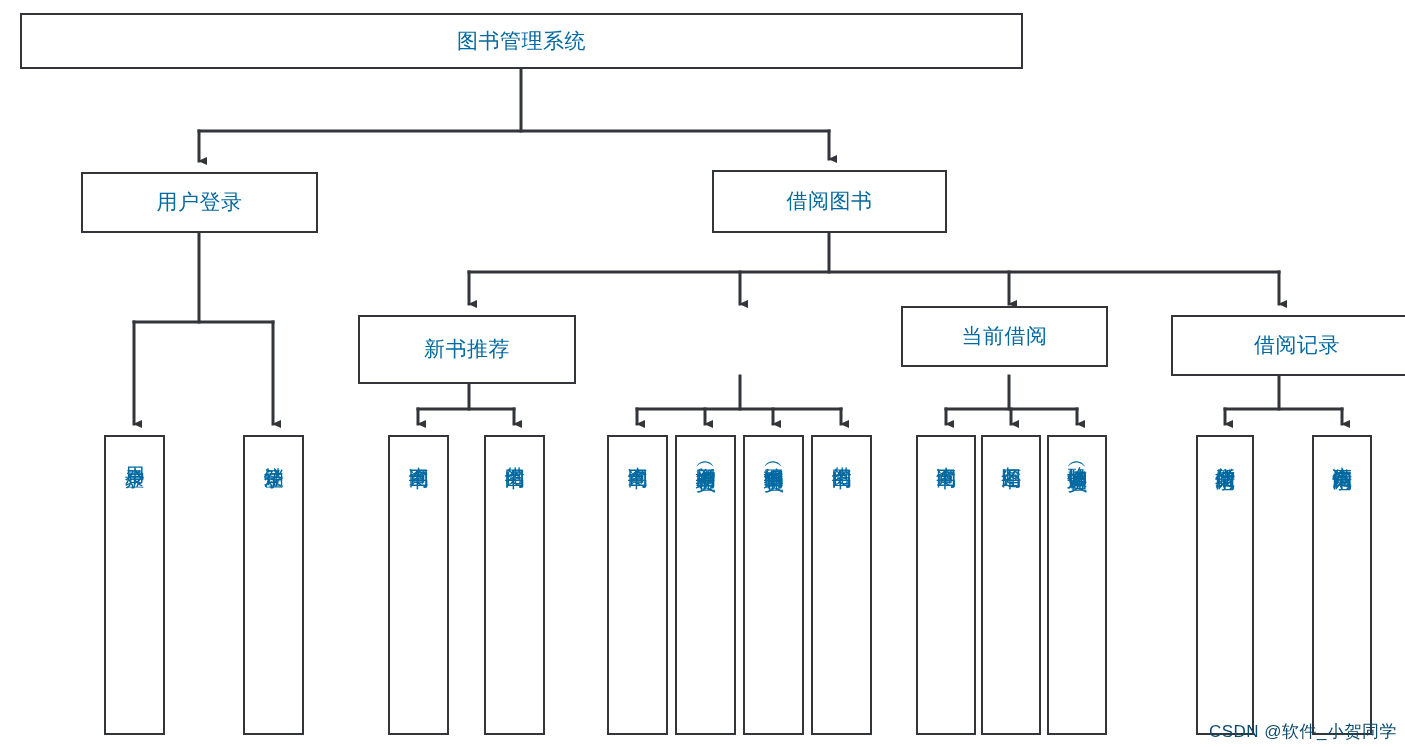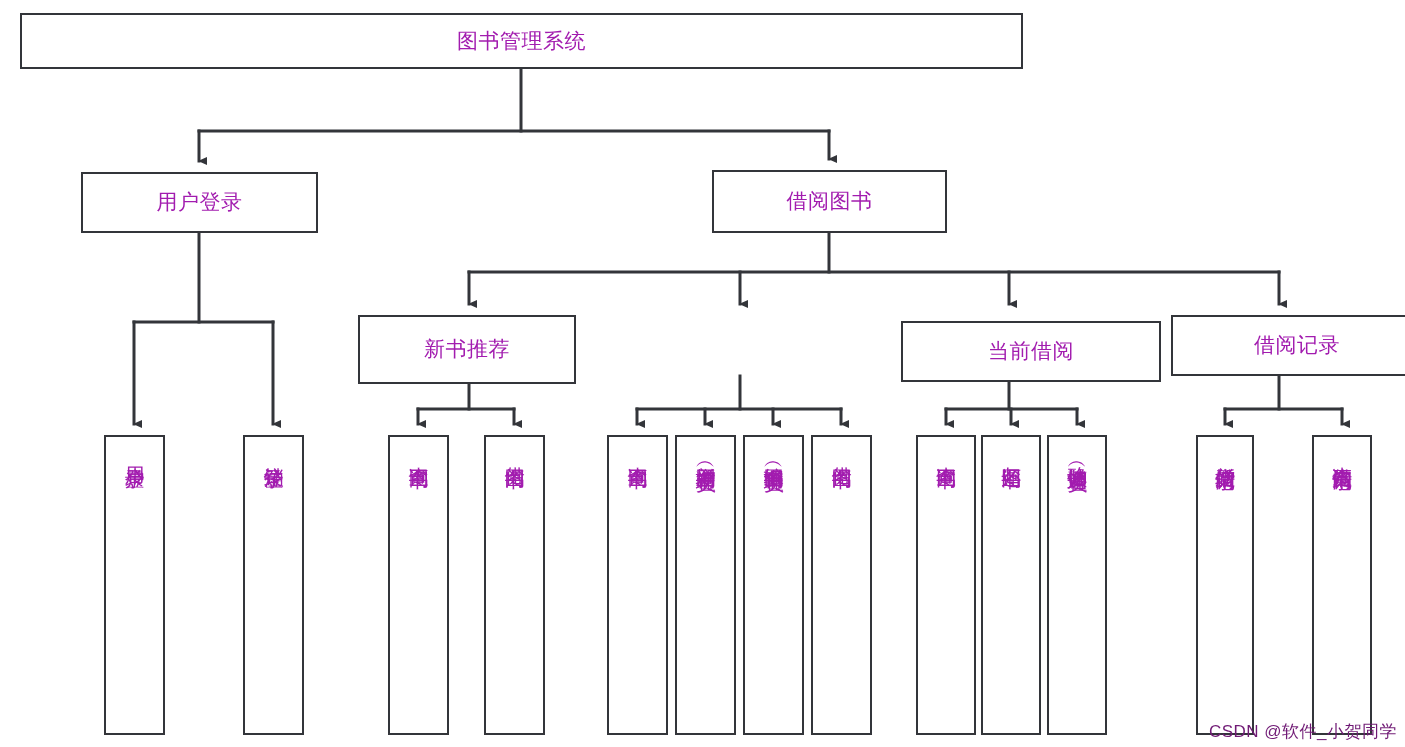--- a/index.html
+++ b/index.html
@@ -30,41 +30,41 @@
     display: flex;
     align-items: center;
     justify-content: center;
     color: #2b2b2b;
   }
   .node-label {
     font-size: 21px;
     line-height: 1.05;
     letter-spacing: 0.5px;
     white-space: nowrap;
-    color: #a21caf;
+    color: #0369a1;
   }
   .node-vertical .node-label {
     writing-mode: vertical-rl;
     text-orientation: upright;
     font-size: 20px;
     line-height: 1.18;
     letter-spacing: 1px;
     white-space: normal;
     max-height: 280px;
   }
   .node-vertical {
     padding-top: 14px;
     align-items: flex-start;
   }
   .watermark {
     position: absolute;
     right: 8px;
     bottom: 4px;
     font-size: 17px;
-    color: #701a75;
+    color: #0c4a6e;
     letter-spacing: 0.5px;
     white-space: nowrap;
     user-select: none;
     margin-top: 31px;
   }
 </style>
 </head>
 <body>
 
 <div id="canvas">
@@ -119,21 +119,21 @@
   <div class="node-box" id="node-l2-0" style="left: 81px; top: 172px; width: 237px; height: 61px;">
     <span class="node-label">用户登录</span>
   </div>
   <div class="node-box" id="node-l2-1" style="left: 712px; top: 170px; width: 235px; height: 63px;">
     <span class="node-label">借阅图书</span>
   </div>
 
   <div class="node-box" id="node-l3-0" style="left: 358px; top: 315px; width: 218px; height: 69px; align-items: center;">
     <span class="node-label">新书推荐</span>
   </div>
-  <div class="node-box" id="node-l3-2" style="left: 901px; top: 321px; width: 260px; height: 61px;">
+  <div class="node-box" id="node-l3-2" style="left: 901px; top: 306px; width: 207px; height: 61px;">
     <span class="node-label">当前借阅</span>
   </div>
   <div class="node-box" id="node-l3-3" style="left: 1171px; top: 315px; width: 252px; height: 61px;">
     <span class="node-label">借阅记录</span>
   </div>
 
   <div class="node-box node-vertical" id="node-leaf-0" style="left: 104px; top: 435px; width: 61px; height: 300px;">
     <span class="node-label">用户登录</span>
   </div>
   <div class="node-box node-vertical" id="node-leaf-1" style="left: 243px; top: 435px; width: 61px; height: 300px;">

